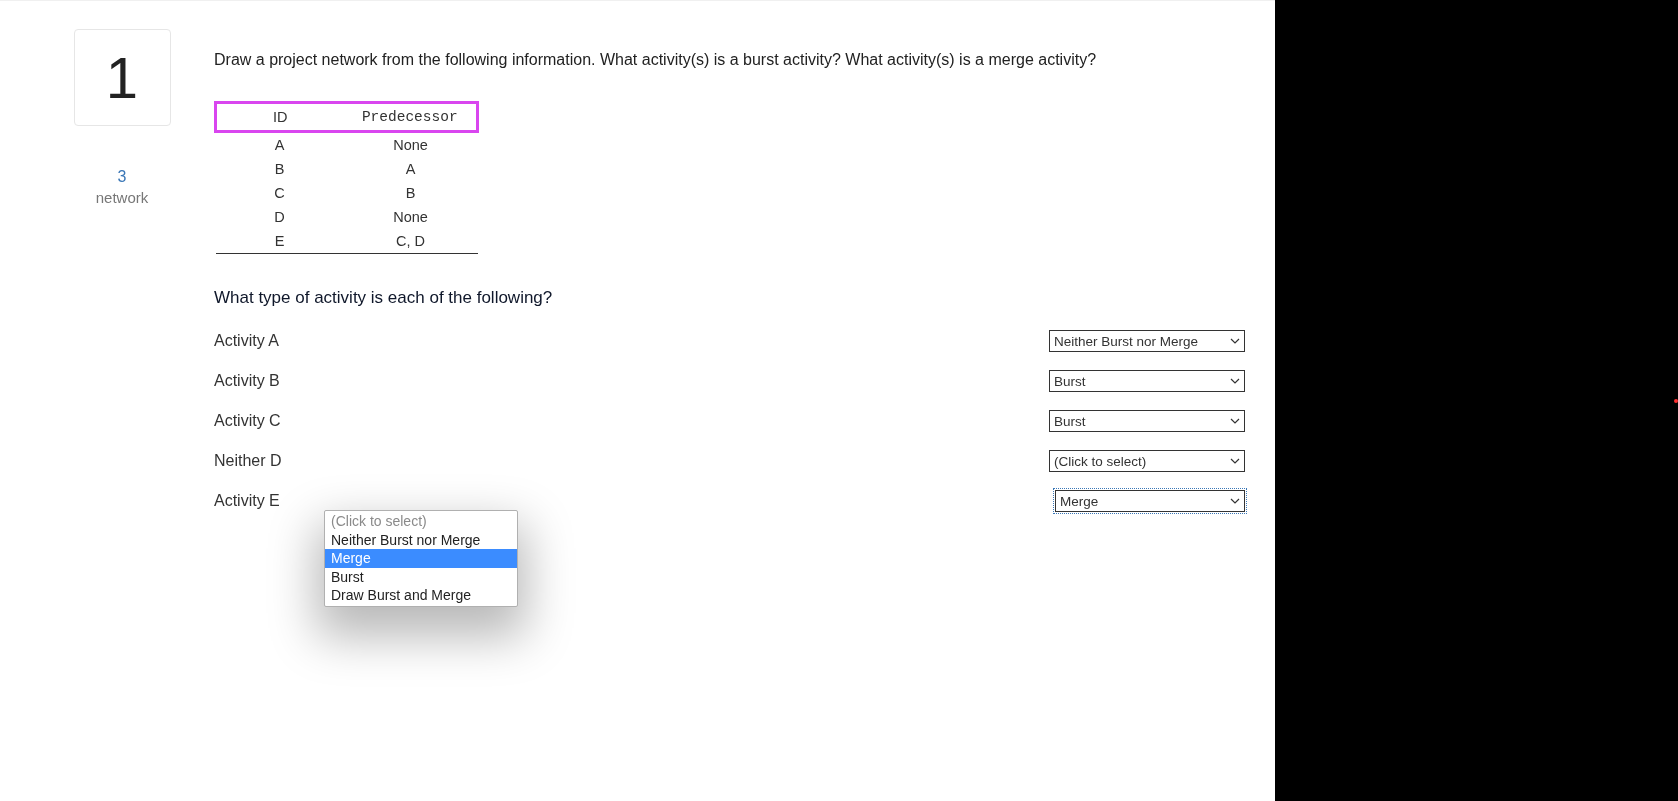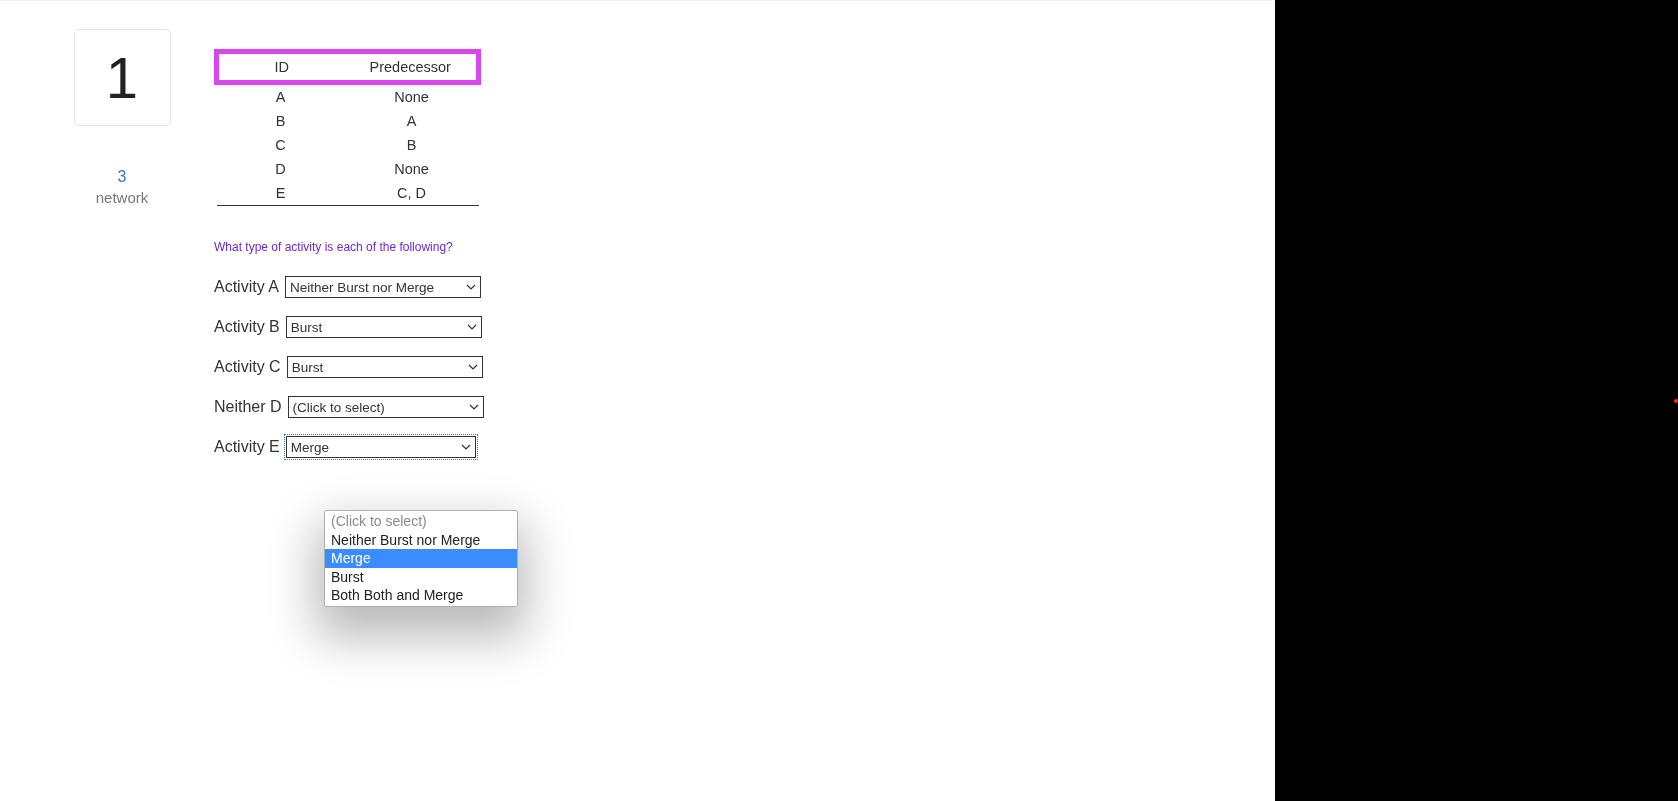--- a/index.html
+++ b/index.html
@@ -90,37 +90,38 @@
     padding: 5px 0;
     text-align: center;
   }
   .pred-table td {
     padding: 4px 0;
     text-align: center;
   }
   .pred-table .col-id { width: 128px; }
   .pred-table .col-pred { width: 134px; }
   .pred-table thead th {
-    border: 5px solid #d946ef;
+    border: 3px solid #d946ef;
   }
   .pred-table tbody tr:last-child td {
     border-bottom: 1px solid #333;
   }
   .pred-table thead th:first-child { border-right: none; }
-  .pred-table thead th:last-child { border-left: none; }
+  .pred-table thead th:last-child { border-left: none; font-family: Liberation Mono, monospace; }
   .subprompt {
-    font-size: 12px;
-    color: #6d28d9;
+    font-size: 17px;
+    color: #0f172a;
     margin: 0 0 22px 0;
   }
   .answer-row {
     display: flex;
     align-items: center;
     margin-bottom: 18px;
     font-size: 16px;
+    justify-content: space-between;
   }
   .answer-label {
     margin-right: 6px;
   }
   .fake-select {
     position: relative;
     display: inline-flex;
     align-items: center;
     height: 22px;
     border: 1px solid #333;
@@ -179,20 +180,21 @@
         <div class="q-number-box">
           <span>1</span>
         </div>
         <div class="points-block">
           <div class="points-num">3</div>
           <div>network</div>
         </div>
       </div>
 
       <div class="main-col">
+        <p class="q-prompt">Draw a project network from the following information. What activity(s) is a burst activity? What activity(s) is a merge activity?</p>
 
         <table class="pred-table">
           <thead>
             <tr>
               <th class="col-id">ID</th>
               <th class="col-pred">Predecessor</th>
             </tr>
           </thead>
           <tbody>
             <tr>
@@ -281,21 +283,21 @@
         </div>
 
       </div>
     </div>
 
     <div class="dropdown-panel">
       <div class="opt placeholder">(Click to select)</div>
       <div class="opt">Neither Burst nor Merge</div>
       <div class="opt highlight">Merge</div>
       <div class="opt">Burst</div>
-      <div class="opt">Both Both and Merge</div>
+      <div class="opt">Draw Burst and Merge</div>
     </div>
 
   </div>
 
   <div class="black-area">
     <div class="red-dot"></div>
   </div>
 </div>
 
 </body></html>

